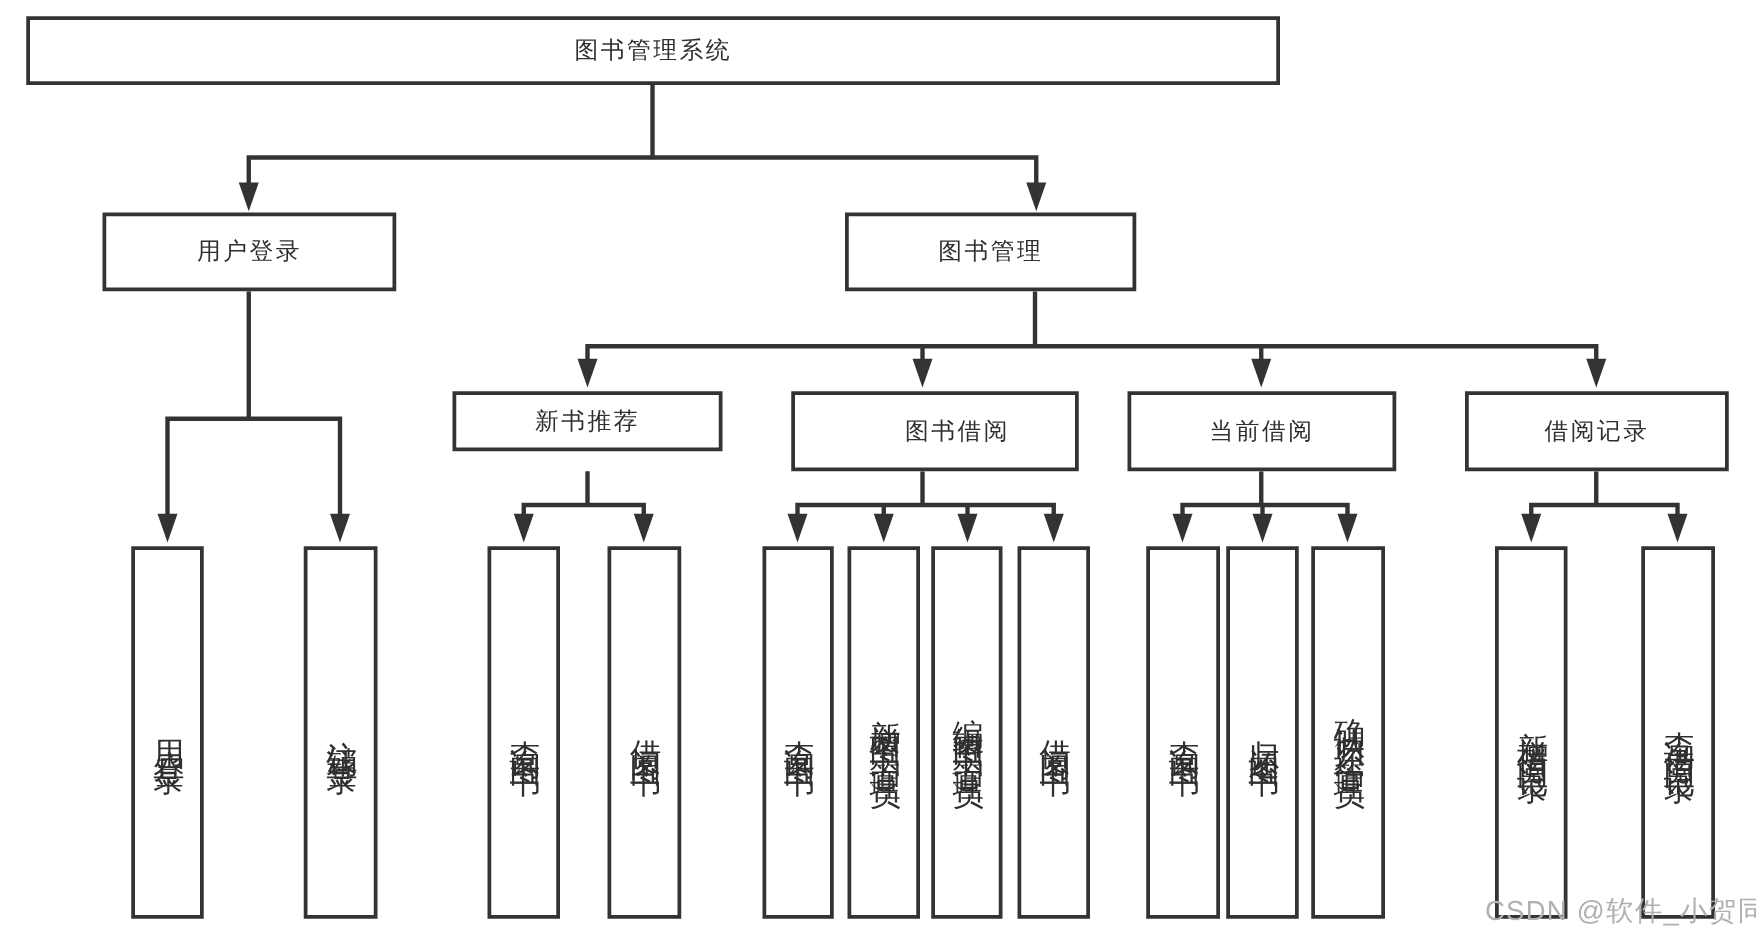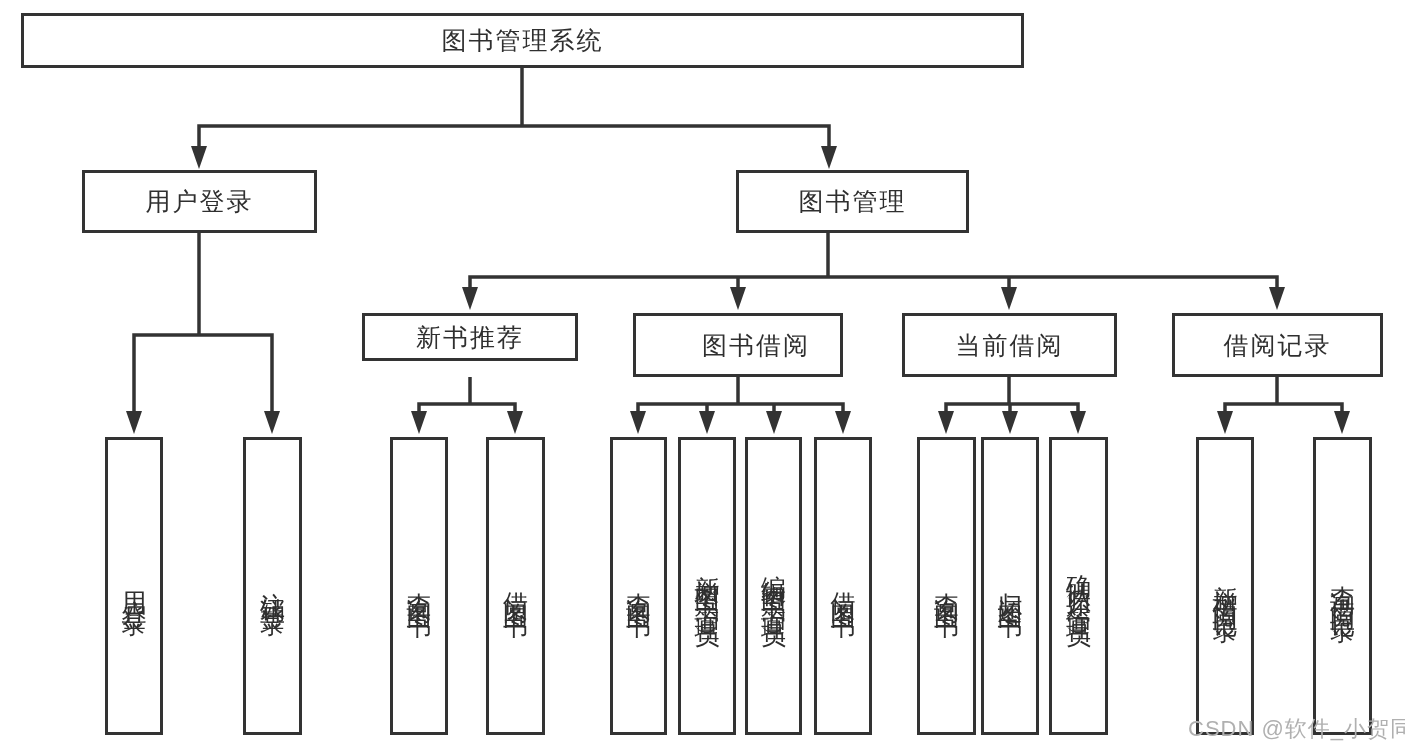--- a/index.html
+++ b/index.html
@@ -25,21 +25,21 @@
   }
   .node {
     position: absolute;
     box-sizing: border-box;
     border: 3px solid #333333;
     background: #ffffff;
     display: flex;
     align-items: center;
     justify-content: center;
     color: #2f2f2f;
-    font-size: 25px;
+    font-size: 19px;
     letter-spacing: 2px;
     white-space: nowrap;
   }
   .node.h-node {
     line-height: 1;
   }
   .node.v-node {
     writing-mode: vertical-rl;
     text-orientation: mixed;
     letter-spacing: 7px;
@@ -113,28 +113,28 @@
     </g>
   </svg>
 
   <div class="node h-node" style="left:21px; top:13px; width:1003px; height:55px;">
     <span>图书管理系统</span>
   </div>
 
   <div class="node h-node" style="left:82px; top:170px; width:235px; height:63px;">
     <span>用户登录</span>
   </div>
-  <div class="node h-node" style="left:736px; top:170px; width:233px; height:63px;">
+  <div class="node h-node" style="left:676px; top:170px; width:233px; height:63px;">
     <span>图书管理</span>
   </div>
 
   <div class="node h-node" style="left:362px; top:313px; width:216px; height:48px;">
     <span>新书推荐</span>
   </div>
-  <div class="node h-node" style="left:633px; top:313px; width:210px; height:64px;padding-left:36px;">
+  <div class="node h-node" style="left:633px; top:313px; width:230px; height:64px;padding-left:36px;">
     <span>图书借阅</span>
   </div>
   <div class="node h-node" style="left:1172px; top:313px; width:211px; height:64px;">
     <span>借阅记录</span>
   </div>
   <div class="node h-node" style="left:902px; top:313px; width:215px; height:64px;">
     <span>当前借阅</span>
   </div>
 
   <div class="node v-node" style="left:105px; top:437px; width:58px; height:298px;">

